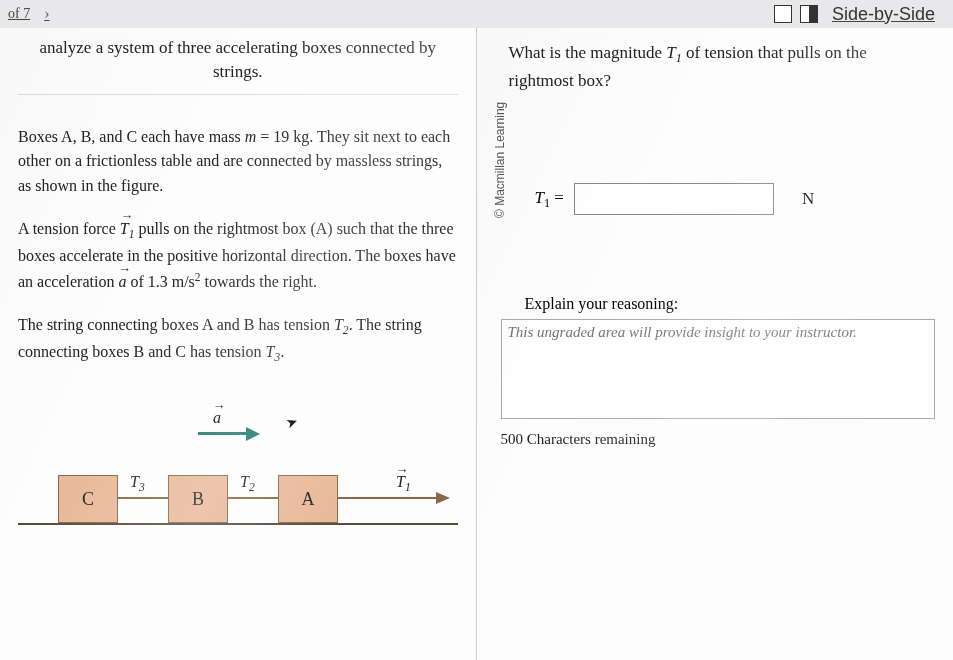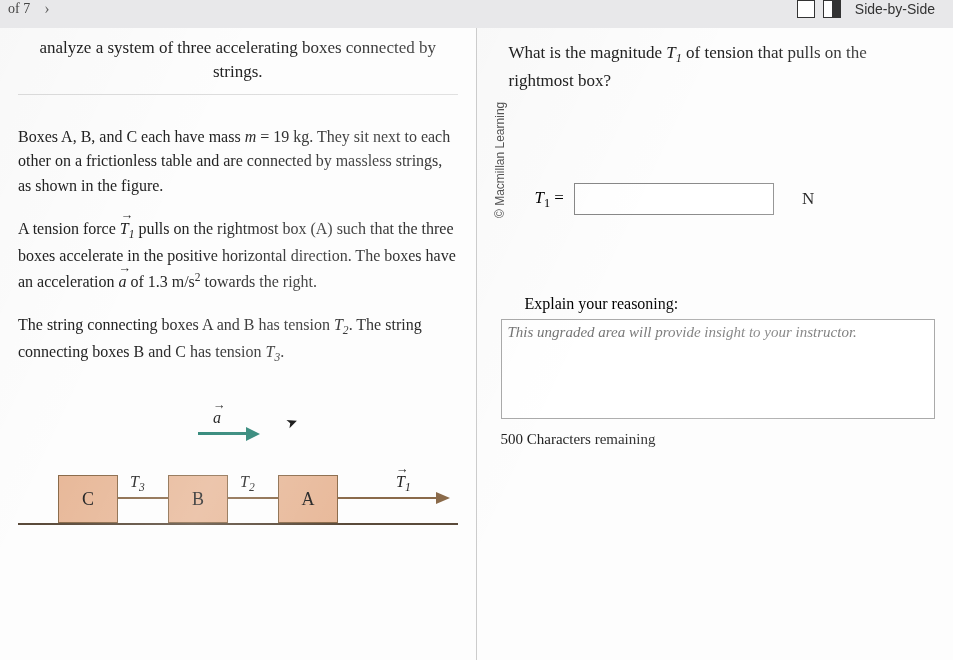--- a/index.html
+++ b/index.html
@@ -7,37 +7,38 @@
     font-family: Georgia, 'Times New Roman', serif;
     background: #e8e8ea;
     width: 953px;
     height: 660px;
     overflow: hidden;
     position: relative;
   }
   .topbar {
     height: 28px;
     display: flex;
-    align-items: flex-start;
+    align-items: center;
     padding: 0 8px;
     font-size: 14px;
     color: #444;
     background: #e8e8ea;
+    text-decoration: underline;
   }
   .topbar .nav-left { display:flex; align-items:center; gap:14px;}
   .topbar .chevron { cursor:pointer; font-size:16px; color:#666;}
   .topbar .view-controls { margin-left:auto; display:flex; align-items:center; gap:8px; margin-right:10px;}
   .view-icon {
     width:18px; height:18px; border:1.5px solid #333; background:#fff; display:inline-block;
   }
   .view-icon.split { position:relative; }
   .view-icon.split::after{
     content:''; position:absolute; right:0; top:0; bottom:0; width:50%; background:#333;
   }
-  .side-label { font-size:14px; color:#333; font-family: Arial, sans-serif; margin-left:6px;}
+  .side-label { font-size:18px; color:#333; font-family: Arial, sans-serif; margin-left:6px;}
   .main {
     display:flex;
     height: calc(100% - 28px);
   }
   .left-pane, .right-pane {
     background:#fdfdfd;
     padding: 8px 18px 18px 18px;
     position:relative;
   }
   .left-pane { width: 50%; border-right:1px solid #ccc; }

